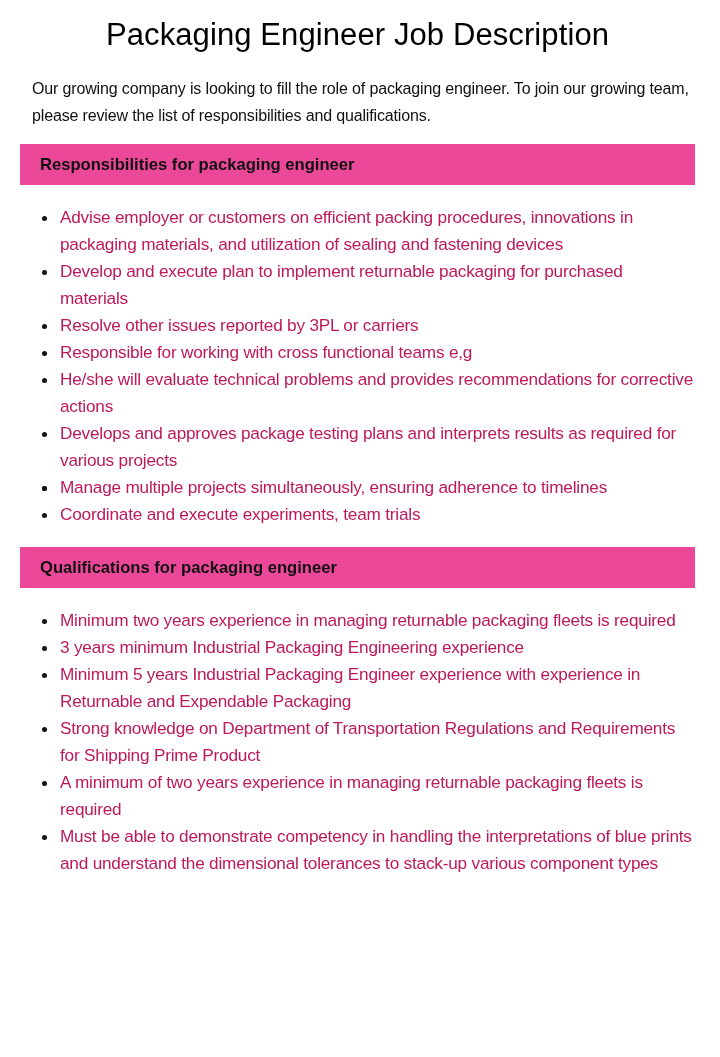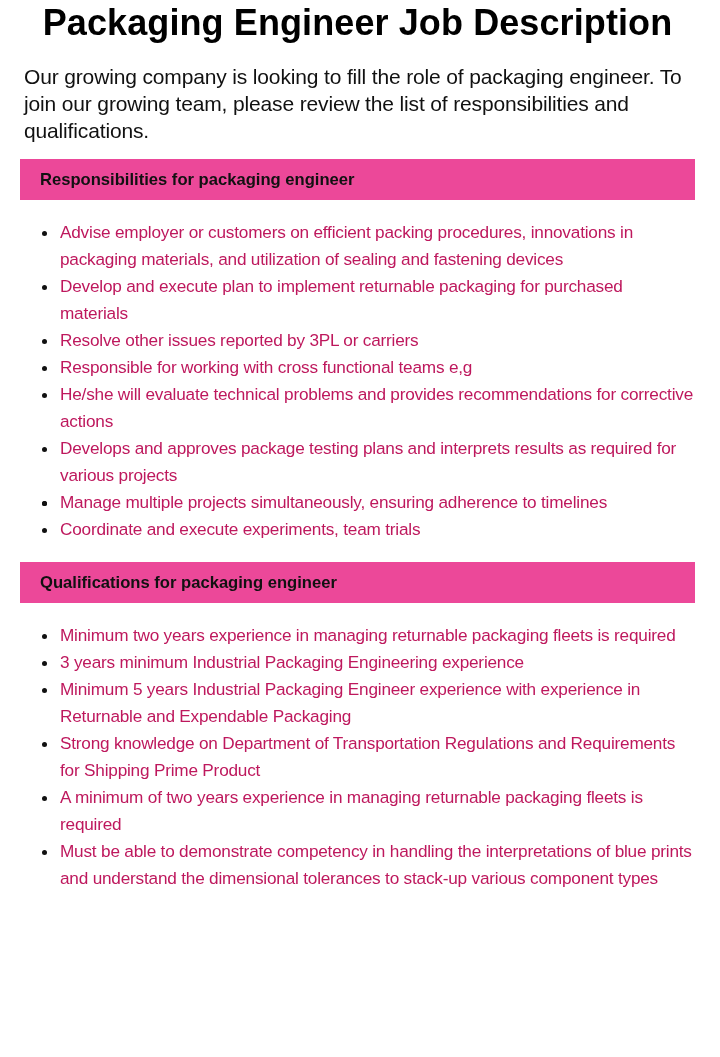--- a/index.html
+++ b/index.html
@@ -11,33 +11,33 @@
       width: 720px;
       height: 1057px;
       overflow: hidden;
       font-family: "Liberation Sans", sans-serif;
       color: #111111;
     }
     .page {
       padding: 0 25px 0 20px;
     }
     .page-title {
-      margin: 0;
+      margin: 12px;
       padding-top: 4px;
       height: 40px;
       line-height: 38px;
       text-align: center;
-      font-size: 36px;
-      font-weight: bold;
+      font-size: 31px;
+      font-weight: normal;
       letter-spacing: 0.1px;
       color: #000000;
     }
     .intro {
-      margin: 19px 0 0 4px;
-      font-size: 21px;
+      margin: 19px 0 0 12px;
+      font-size: 16px;
       line-height: 27px;
       color: #111111;
       letter-spacing: -0.15px;
     }
     .section-header {
       margin-top: 15px;
       background: #ec4899;
       height: 41px;
       line-height: 41px;
       padding-left: 20px;

